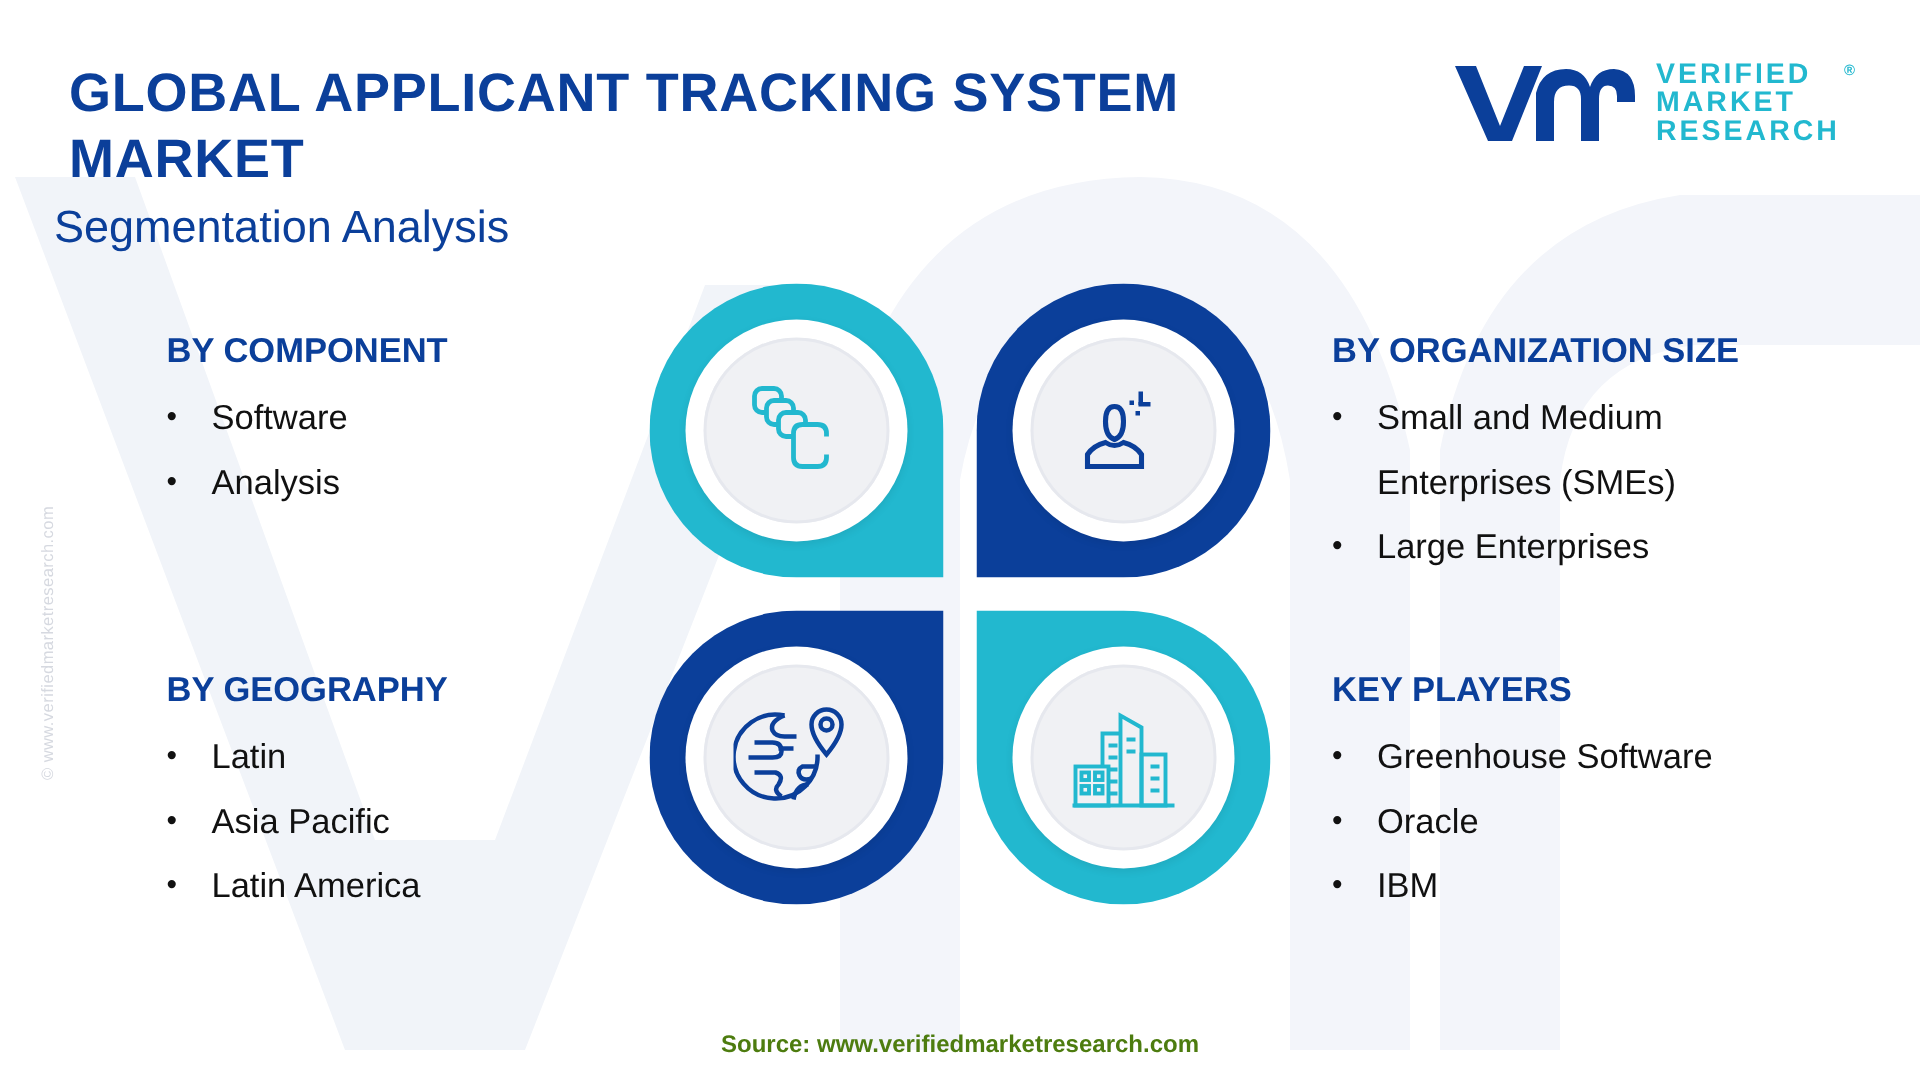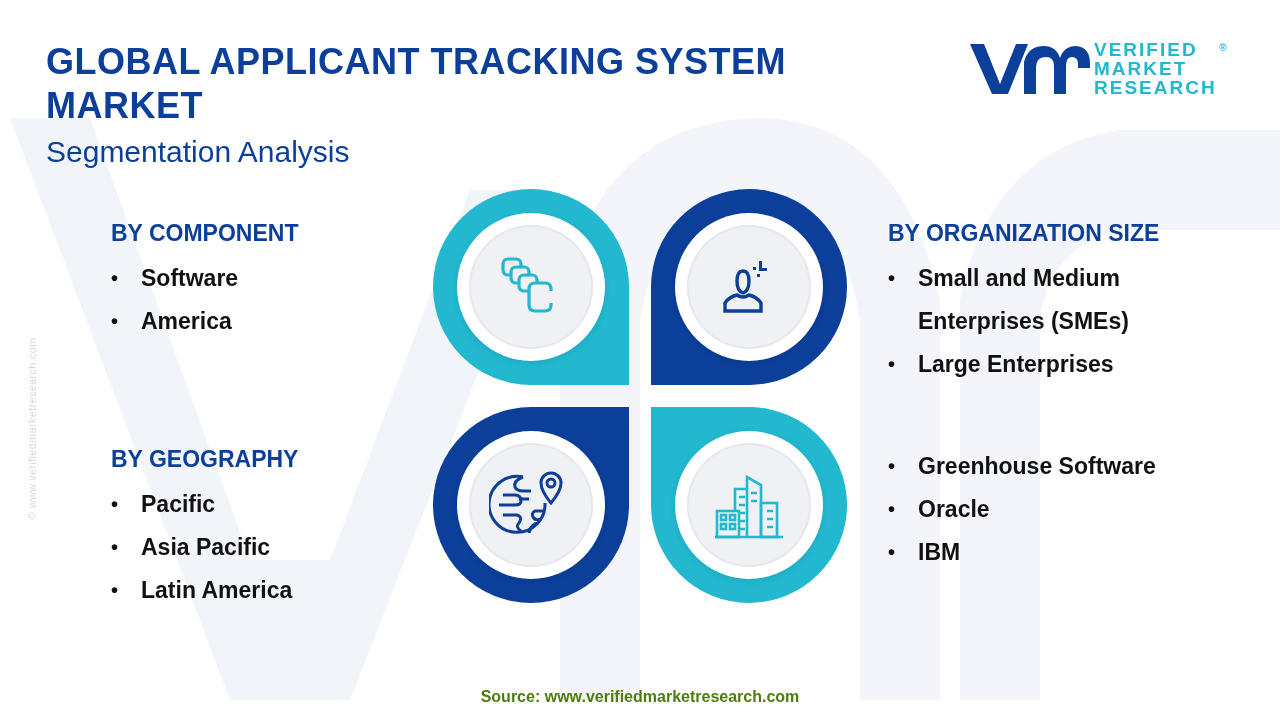--- a/index.html
+++ b/index.html
@@ -12,31 +12,31 @@
   .side-url {
     position:absolute; left:26px; top:520px; transform-origin:left top; transform:rotate(-90deg);
     font-size:11px; color:#d6d9e0; letter-spacing:0.3px; white-space:nowrap; z-index:1;
   }
 
   .title {
     position:absolute; left:46px; top:40px; z-index:2;
     color:#0b3f9a; font-weight:700; font-size:36px; line-height:44px; letter-spacing:0.5px;
   }
   .subtitle {
-    position:absolute; left:46px; top:134px; z-index:2;
+    position:absolute; left:36px; top:134px; z-index:2;
     color:#0b3f9a; font-size:30px; line-height:36px;
   }
 
   .logo { position:absolute; left:966px; top:38px; z-index:2; display:flex; align-items:center; }
-  .logo-text { color:#22b8cf; font-weight:700; font-size:19px; line-height:19px; letter-spacing:2px; }
+  .logo-text { margin-left:10px; color:#22b8cf; font-weight:700; font-size:19px; line-height:19px; letter-spacing:2px; }
   .logo-reg { position:absolute; right:-12px; top:-2px; font-size:10px; color:#22b8cf; }
 
   .panel { position:absolute; z-index:2;margin-top:12px; }
   .panel-heading { color:#0b3f9a; font-weight:700; font-size:23px; line-height:28px; margin-bottom:10px; }
-  .panel ul { list-style:none;font-weight:bold; }
+  .panel ul { list-style:none; }
   .panel li { position:relative; padding-left:30px; font-size:23px; line-height:43px; color:#111; }
   .panel li::before { content:"\2022"; position:absolute; left:0; top:0; font-size:20px; }
   .panel li.cont::before { content:""; }
 
   .petal { position:absolute; z-index:2; width:196px; height:196px; }
   .petal .inner {
     position:absolute; left:24px; top:24px; width:148px; height:148px; border-radius:50%;
     background:#ffffff; box-shadow:0 2px 6px rgba(0,0,0,0.08);
   }
   .petal .disc {
@@ -77,43 +77,44 @@
     <div>MARKET</div>
     <div>RESEARCH</div>
     <span class="logo-reg">®</span>
   </div>
 </div>
 
 <div class="panel" style="left:111px; top:207px;">
   <div class="panel-heading">BY COMPONENT</div>
   <ul>
     <li>Software</li>
-    <li>America</li>
+    <li>Analysis</li>
   </ul>
 </div>
 
 <div class="panel" style="left:888px; top:207px;">
   <div class="panel-heading">BY ORGANIZATION SIZE</div>
   <ul>
     <li>Small and Medium</li>
     <li class="cont">Enterprises (SMEs)</li>
     <li>Large Enterprises</li>
   </ul>
 </div>
 
 <div class="panel" style="left:111px; top:433px;">
   <div class="panel-heading">BY GEOGRAPHY</div>
   <ul>
-    <li>Pacific</li>
+    <li>Latin</li>
     <li>Asia Pacific</li>
     <li>Latin America</li>
   </ul>
 </div>
 
 <div class="panel" style="left:888px; top:433px;">
+  <div class="panel-heading">KEY PLAYERS</div>
   <ul>
     <li>Greenhouse Software</li>
     <li>Oracle</li>
     <li>IBM</li>
   </ul>
 </div>
 
 <div class="petal" style="left:433px; top:189px;">
   <svg width="196" height="196" viewBox="0 0 196 196" style="position:absolute;left:0;top:0;">
     <path d="M98 0 A98 98 0 0 1 196 98 L196 196 L98 196 A98 98 0 0 1 98 0 Z" fill="#22b8cf"></path>

